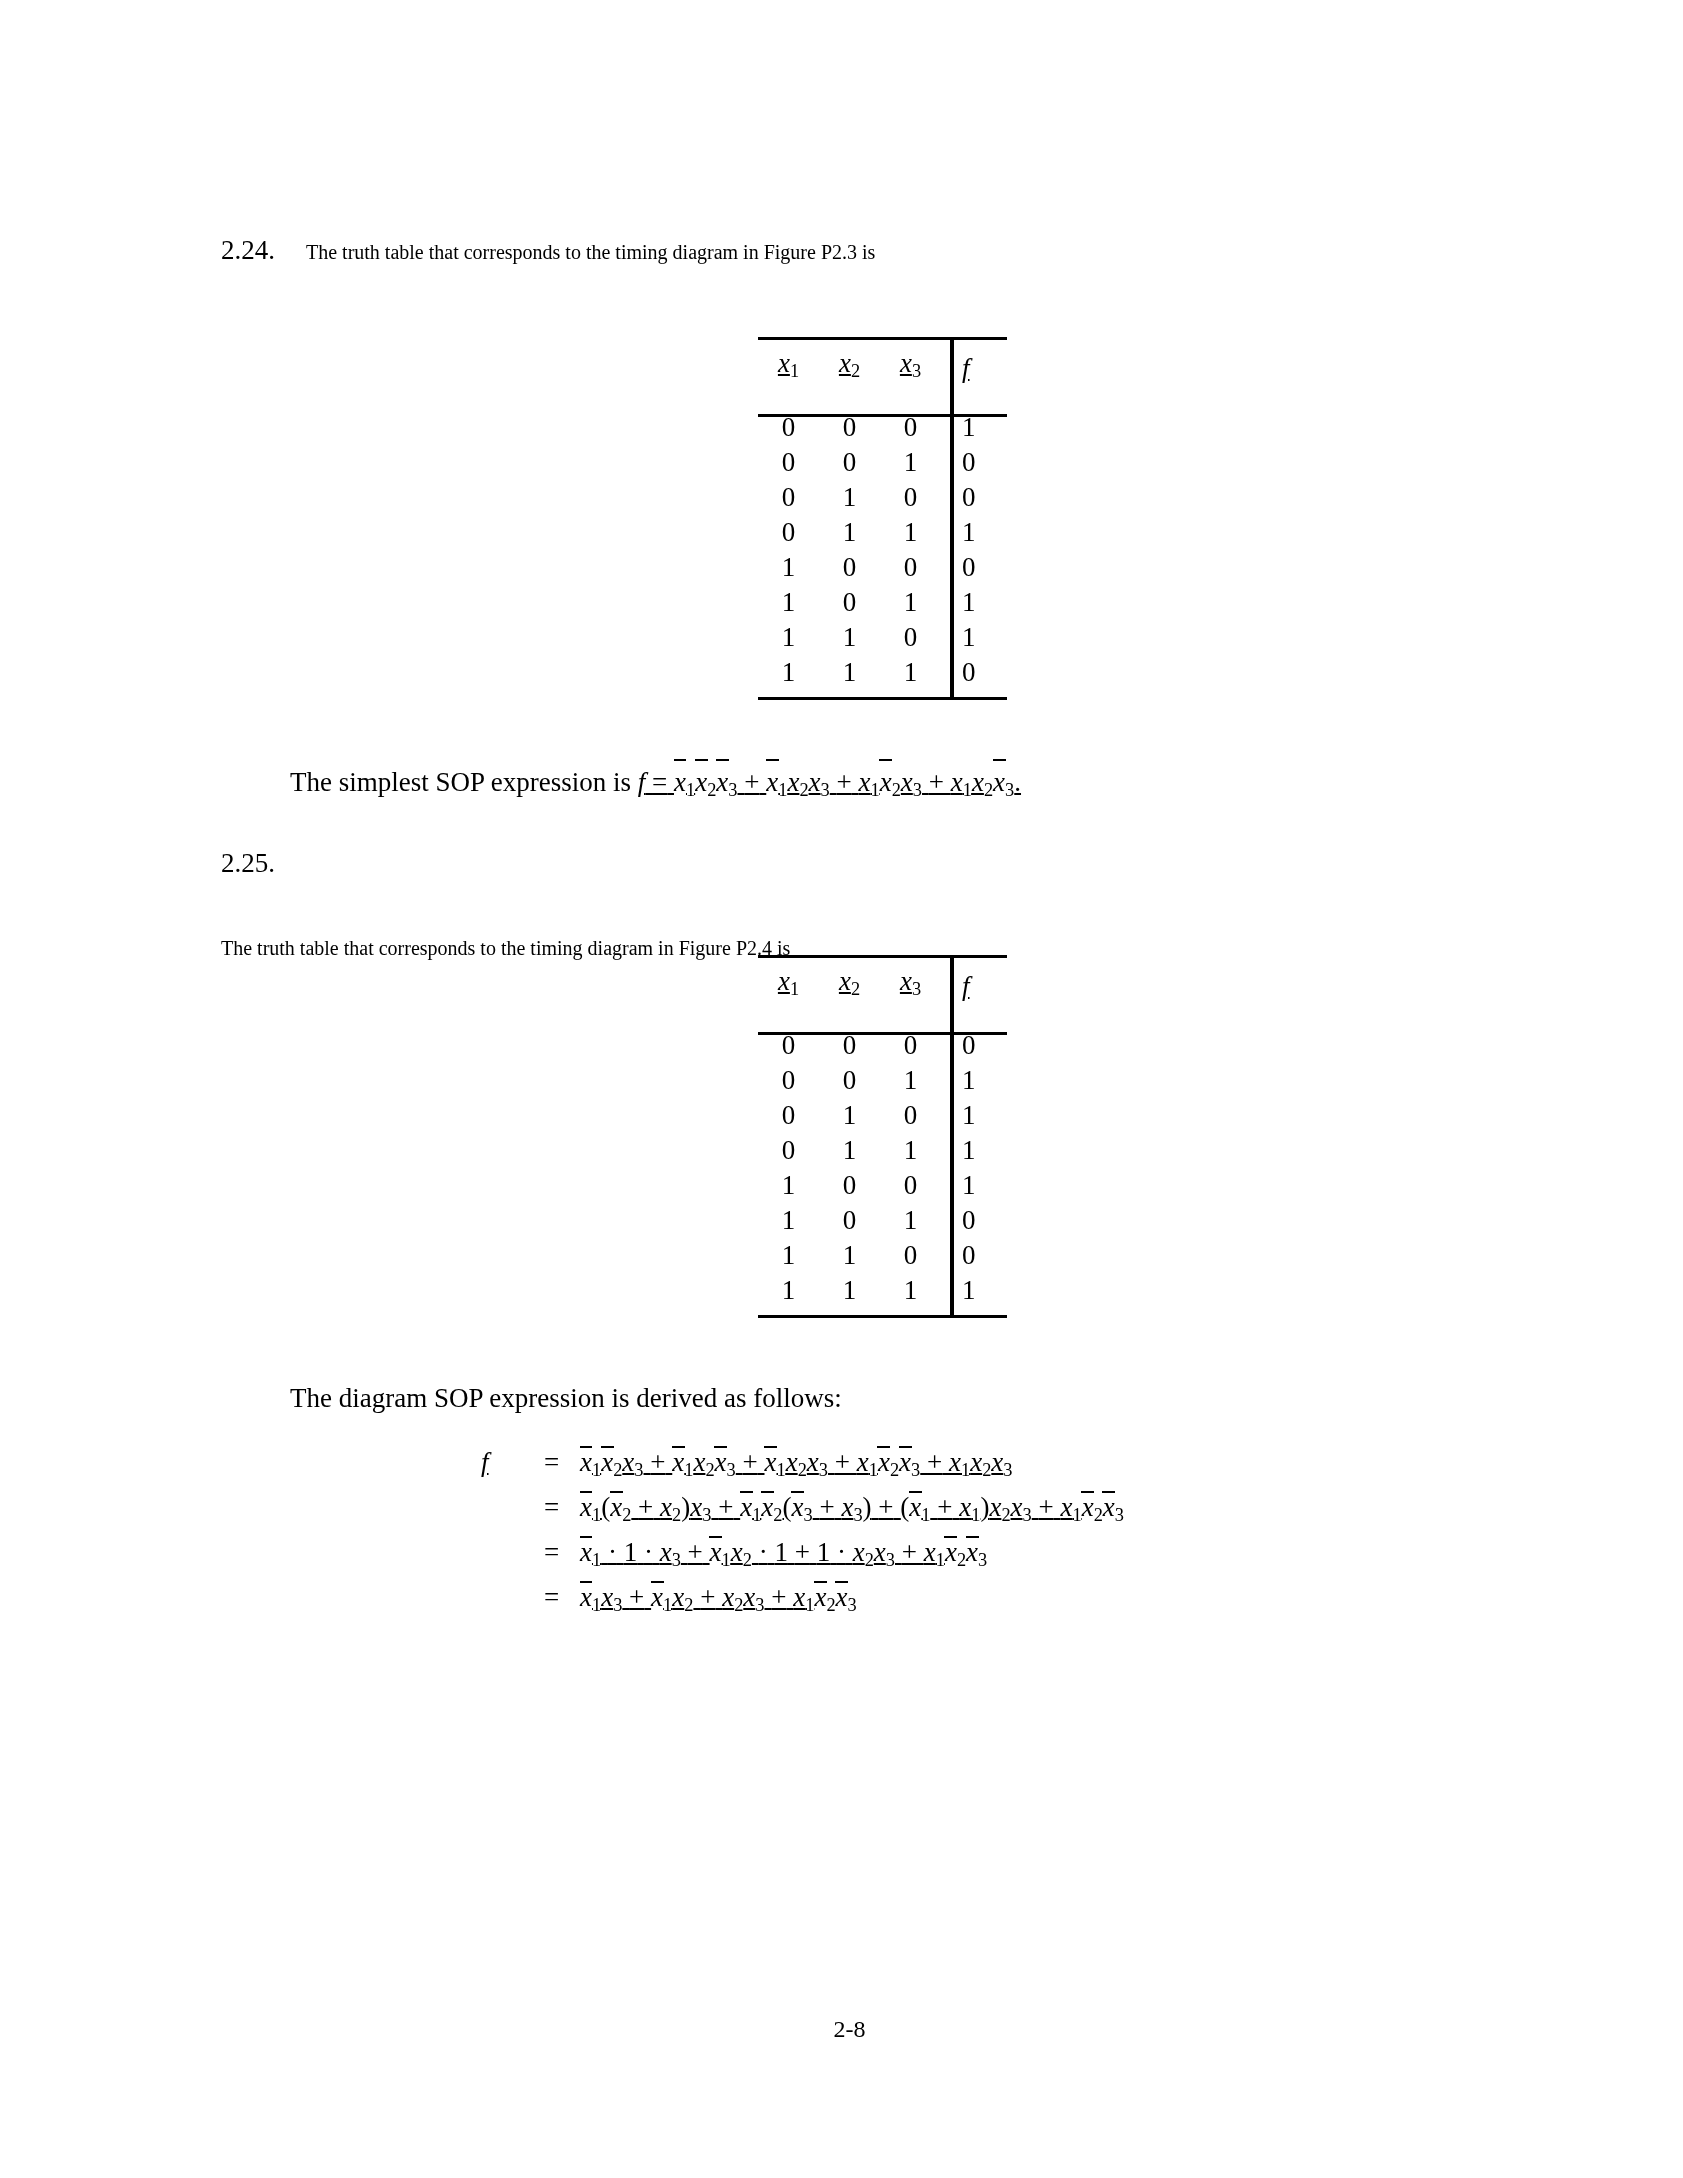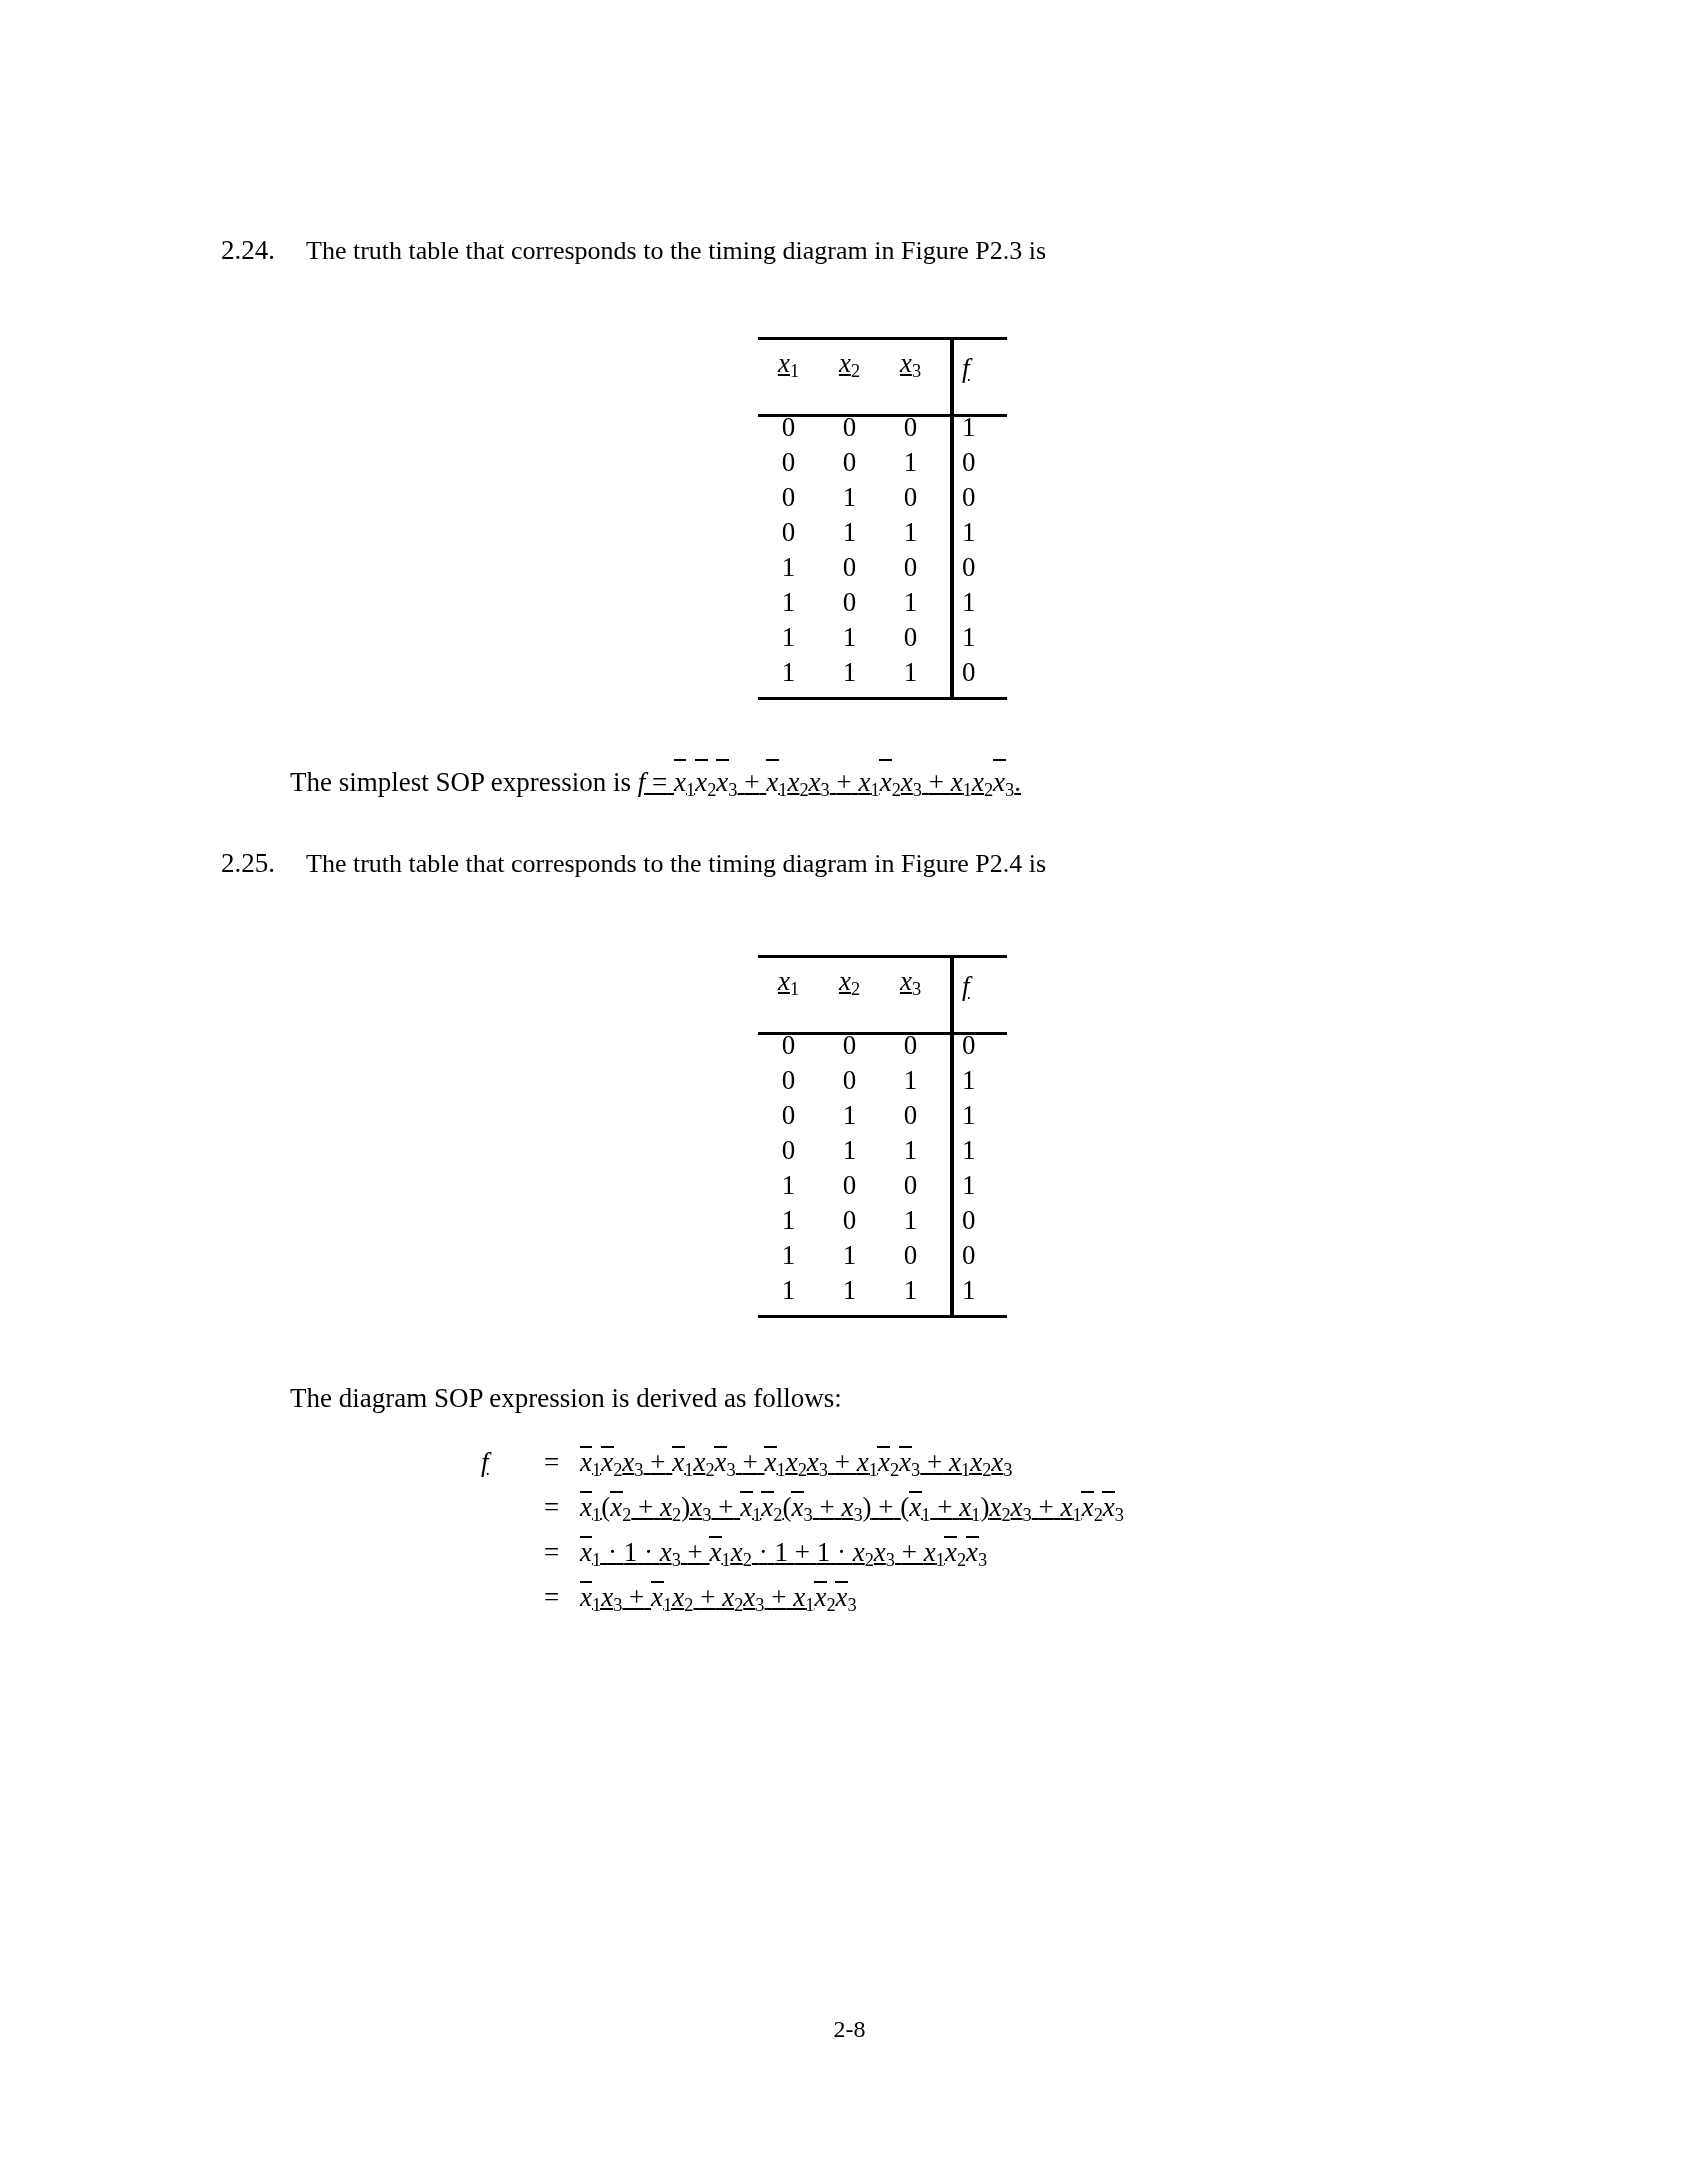--- a/index.html
+++ b/index.html
@@ -31,27 +31,27 @@
     align-items: baseline;
   }
   .problem-number {
     width: 85px;
     flex: 0 0 85px;
     font-size: 27px;
     line-height: 34px;
     white-space: nowrap;
   }
   .problem-text {
-    font-size: 26px;
+    font-size: 20px;
     line-height: 34px;
     white-space: nowrap;
   }
 
   #problem-224 { left: 213px; top: 233px; }
-  #problem-225 { left: 213px; top: 846px; }
+  #problem-225 { left: 213px; top: 846px; flex-direction: column; }
 
   
   .truth-table-wrap {
     position: absolute;
   }
   #truth-table-1 { left: 750px; top: 337px; }
   #truth-table-2 { left: 750px; top: 955px; }
 
   table.truth-table {
     border-collapse: collapse;

